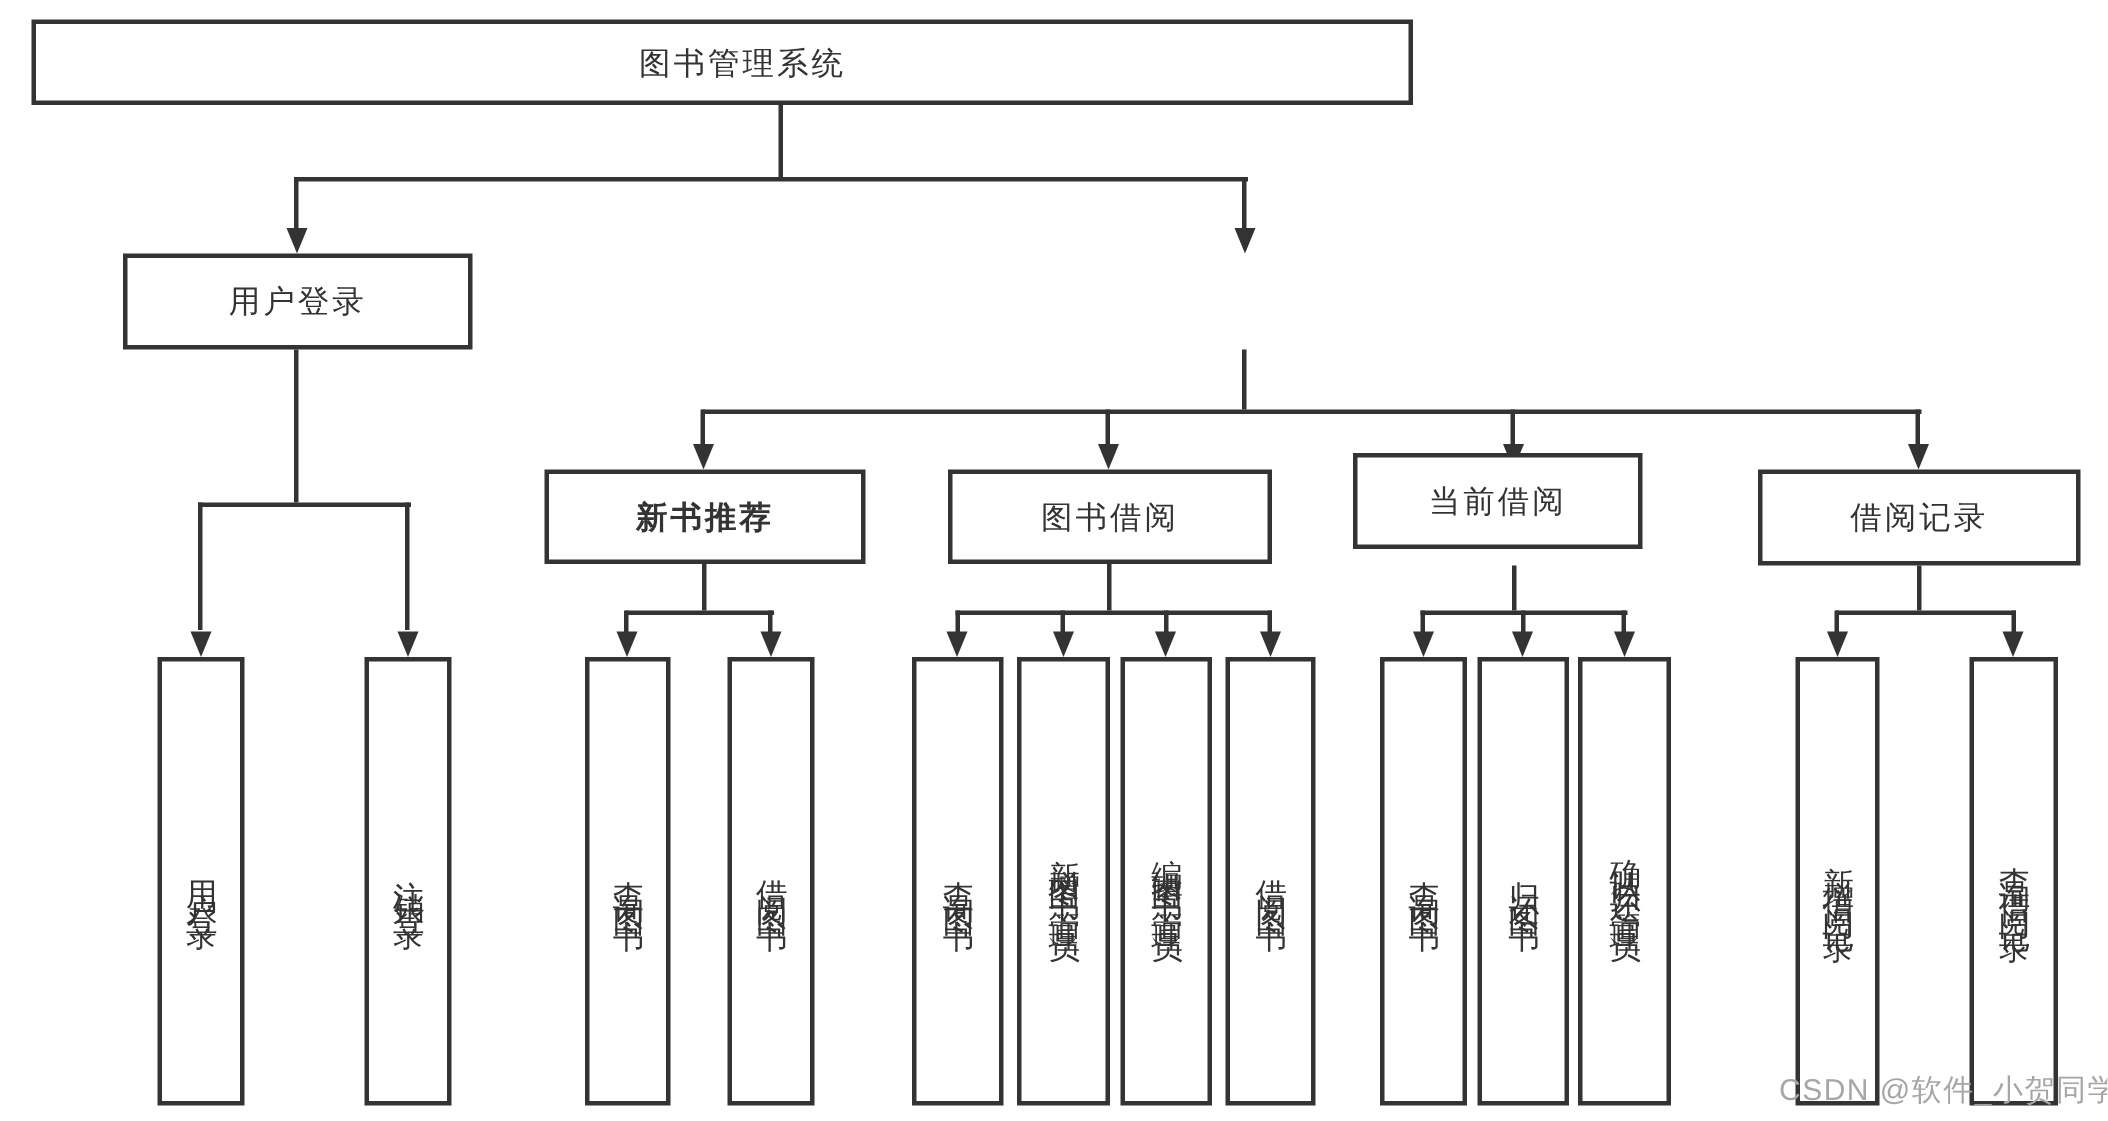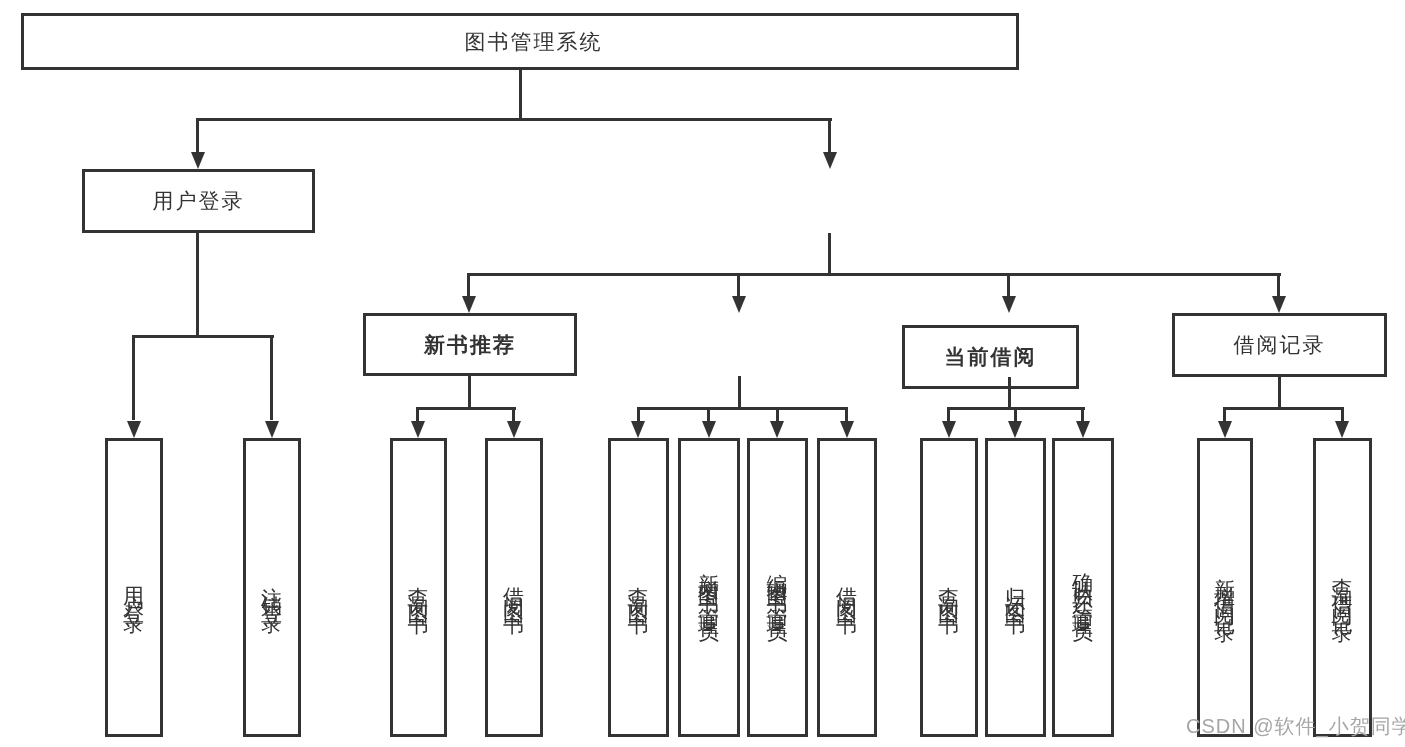--- a/index.html
+++ b/index.html
@@ -60,21 +60,21 @@
     color: #a6a6a6;
     white-space: nowrap;
     z-index: 5;
   }
 </style>
 </head>
 <body>
 
 <div id="stage">
 
-  <div class="hnode" style="left:21px; top:13px; width:998px; height:57px;padding-left:27px;">图书管理系统</div>
+  <div class="hnode" style="left:21px; top:13px; width:921px; height:57px;padding-left:27px;">图书管理系统</div>
 
   <div class="line" style="left:519px; top:70px; width:3px; height:48px;"></div>
   <div class="line" style="left:197px; top:118px; width:635px; height:3px;"></div>
   <div class="line" style="left:196px; top:118px; width:3px; height:38px;"></div>
   <div class="arrowhead" style="left:191px; top:152px;"></div>
   <div class="line" style="left:828px; top:118px; width:3px; height:38px;"></div>
   <div class="arrowhead" style="left:823px; top:152px;"></div>
 
   <div class="hnode" style="left:82px; top:169px; width:233px; height:64px;">用户登录</div>
 
@@ -90,21 +90,22 @@
   <div class="line" style="left:467px; top:273px; width:3px; height:25px;"></div>
   <div class="arrowhead" style="left:462px; top:296px;"></div>
   <div class="line" style="left:737px; top:273px; width:3px; height:25px;"></div>
   <div class="arrowhead" style="left:732px; top:296px;"></div>
   <div class="line" style="left:1007px; top:273px; width:3px; height:25px;"></div>
   <div class="arrowhead" style="left:1002px; top:296px;"></div>
   <div class="line" style="left:1277px; top:273px; width:3px; height:25px;"></div>
   <div class="arrowhead" style="left:1272px; top:296px;"></div>
 
   <div class="hnode" style="left:363px; top:313px; width:214px; height:63px;font-weight:bold;">新书推荐</div>
-  <div class="hnode" style="left:902px; top:325px; width:177px; height:64px;font-weight:bold;">当前借阅</div>
+  <div class="hnode" style="left:632px; top:313px; width:216px; height:63px;">图书借阅</div>
+  <div class="hnode" style="left:902px; top:302px; width:193px; height:64px;">当前借阅</div>
   <div class="hnode" style="left:1172px; top:313px; width:215px; height:64px;">借阅记录</div>
 
   <div class="line" style="left:468px; top:376px; width:3px; height:31px;"></div>
   <div class="line" style="left:417px; top:407px; width:99px; height:3px;"></div>
   <div class="line" style="left:416px; top:407px; width:3px; height:16px;"></div>
   <div class="arrowhead" style="left:411px; top:421px;"></div>
   <div class="line" style="left:512px; top:407px; width:3px; height:16px;"></div>
   <div class="arrowhead" style="left:507px; top:421px;"></div>
 
   <div class="line" style="left:738px; top:376px; width:3px; height:31px;"></div>

